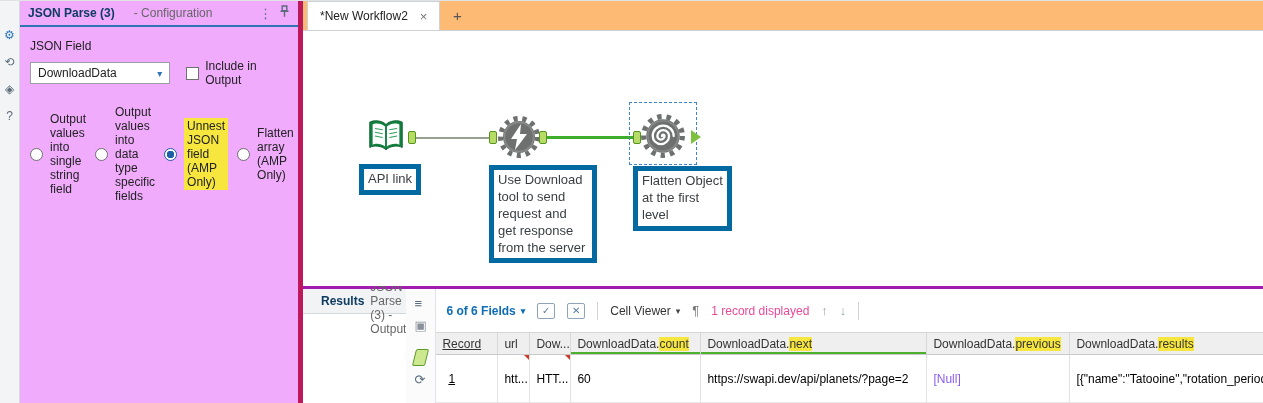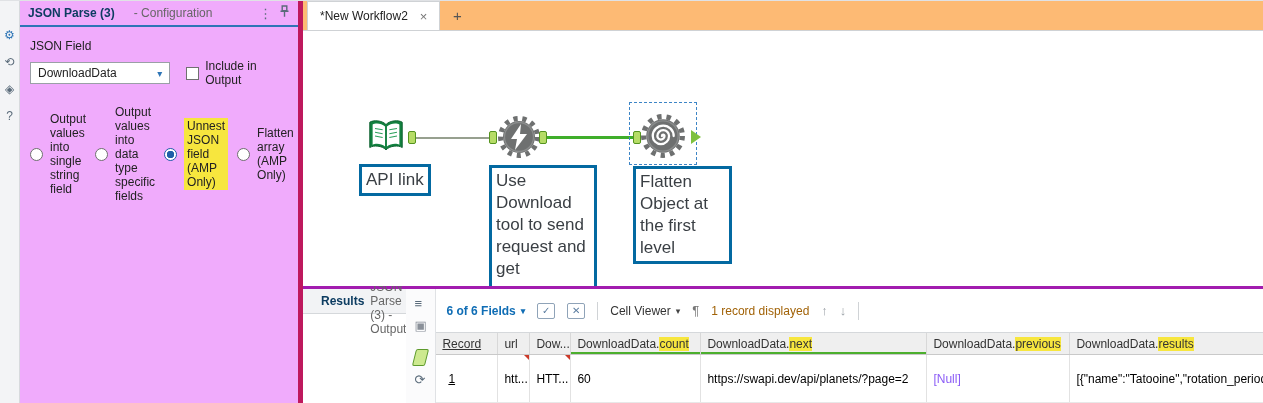--- a/index.html
+++ b/index.html
@@ -46,22 +46,22 @@
   
   .canvas { position:relative; flex:1; background:#fff; overflow:hidden; }
   .conn { position:absolute; }
   .conn1 { left:113px; top:106px; width:73px; height:2px; background:#97a08f; }
   .conn2 { left:244px; top:105px; width:86px; height:3px; background:#3fae2a; }
   .anchor { position:absolute; width:8px; height:13px; background:#b6dc66; border:1px solid #55941f; border-radius:2px; }
   .out-arrow { position:absolute; left:388px; top:99px; width:0; height:0;
     border-top:7px solid transparent; border-bottom:7px solid transparent; border-left:10px solid #7ec13f; }
   .tool { position:absolute; }
   .sel-box { position:absolute; left:326px; top:71px; width:68px; height:63px; border:1px dashed #3d85c6; }
-  .annotation { position:absolute; background:#fff; border:3px solid #0369a1; padding:2px 4px;
-    font-size:17px; color:#3a3f44; line-height:1.3; }
+  .annotation { position:absolute; background:#fff; border:5px solid #0369a1; padding:2px 4px;
+    font-size:13px; color:#3a3f44; line-height:1.3; }
   .ann1 { left:56px; top:133px; white-space:nowrap; }
   .ann2 { left:186px; top:134px; width:108px; }
   .ann3 { left:330px; top:135px; width:99px; }
 
   
   .results { height:117px; flex:0 0 117px; border-top:3px solid #a21caf; display:flex; flex-direction:row; }
   .results-header { height:25px; flex:0 0 25px; background:#f2f3f5; border-bottom:1px solid #d5d8db;
     display:flex; align-items:center; padding-left:18px; font-size:12px; }
   .results-title { font-weight:bold; color:#0d3c61; }
   .results-title-suffix { color:#666; margin-left:6px; }
@@ -77,21 +77,21 @@
   .toolbar { height:44px; flex:0 0 44px; border-bottom:1px solid #d5d8db; display:flex; align-items:center;
     gap:12px; padding:0 10px; font-size:12px; color:#333; }
   .fields-btn { color:#0f6db5; font-weight:bold; display:flex; align-items:center; gap:5px; cursor:pointer; }
   .fields-btn .chev { font-size:9px; }
   .tbtn { width:18px; height:16px; border:1px solid #8fa3b8; border-radius:2px; color:#5b7da0; font-size:10px;
     display:flex; align-items:center; justify-content:center; cursor:pointer; }
   .sep { width:1px; height:18px; background:#d0d3d6; }
   .cellviewer-btn { display:flex; align-items:center; gap:5px; cursor:pointer; }
   .cellviewer-btn .chev { font-size:9px; color:#444; }
   .pilcrow { color:#777; font-size:13px; cursor:pointer; }
-  .records-label { color:#a16207; }
+  .records-label { color:#ec4899; }
   .nav-arrow { color:#9aa0a6; font-size:13px; cursor:pointer; }
 
   
   .tbl { flex:1; display:flex; flex-direction:column; font-size:12px; min-width:0; }
   .thead { display:flex; height:22px; flex:0 0 22px; background:#efefef; border-bottom:1px solid #c9c9c9; position:relative; }
   .th { display:flex; align-items:center; padding:0 6px; border-right:1px solid #d8d8d8; color:#333;
     white-space:nowrap; overflow:hidden; cursor:pointer; }
   .th.green { box-shadow: inset 0 -2px 0 #4caf2e; }
   .hl-part { background:#f7e63e; }
   .th-dots { position:absolute; right:3px; top:3px; font-size:12px; color:#555; cursor:pointer; }

